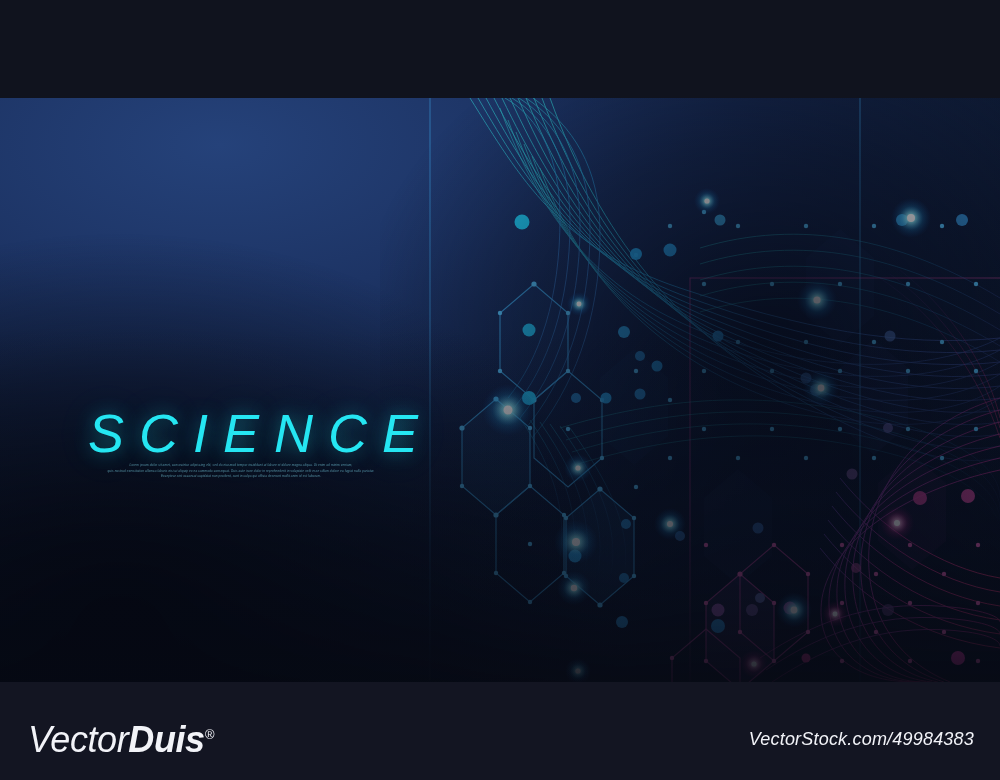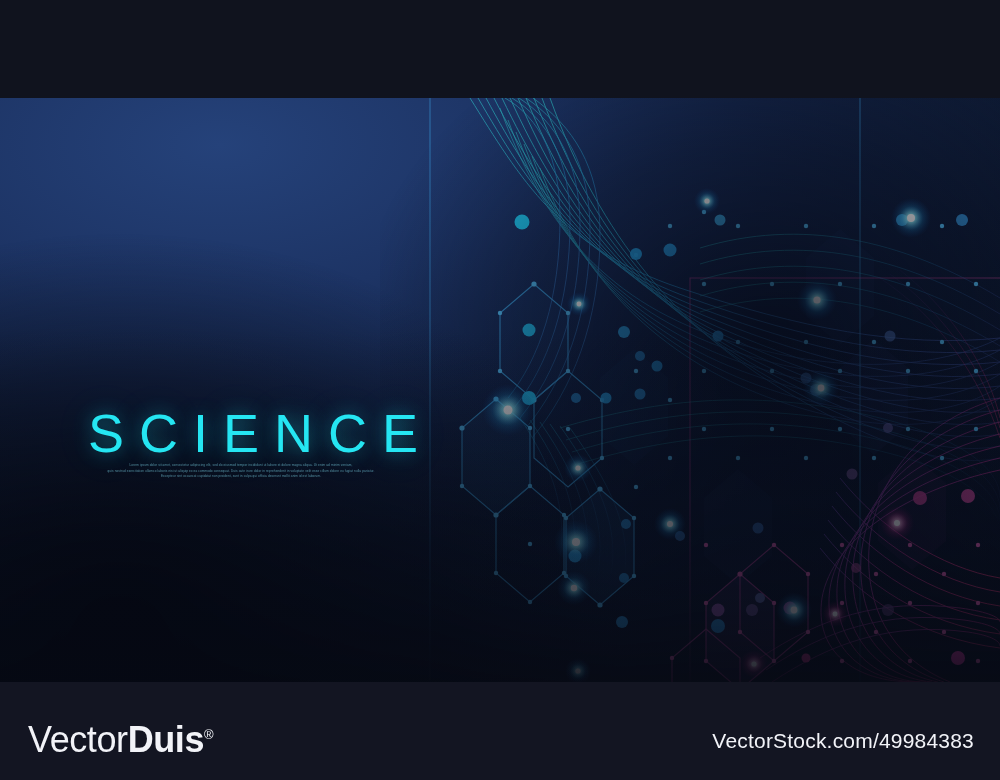--- a/index.html
+++ b/index.html
@@ -1,21 +1,21 @@
 <!DOCTYPE html>
 <html><head>
 <meta charset="utf-8">
 <style>
   * { margin:0; padding:0; box-sizing:border-box; }
   html,body{
     width:1000px; height:780px; overflow:hidden;
     background:#11141f;
     font-family:"Liberation Sans", sans-serif;
   }
-  .page{ position:relative; width:1000px; height:780px; background:#11141f; }
+  .page{ position:relative; width:1000px; height:780px; background:#11141f;font-style:italic; }
 
   
   .bar-top{
     position:absolute; left:0; top:0; width:1000px; height:98px;
     background:#10131e;
   }
   .bar-bottom{
     position:absolute; left:0; top:682px; width:1000px; height:98px;
     background:#131522;
   }
@@ -61,21 +61,21 @@
   .wm-logo{
     position:absolute; left:28px; top:722px;
     font-size:36px; line-height:1; color:#f2f3f8;
     letter-spacing:-.4px; white-space:nowrap;
   }
   .wm-logo .thin{ font-weight:300; }
   .wm-logo .bold{ font-weight:700; }
   .wm-logo .reg{ font-size:13px; vertical-align:super; font-weight:400; }
   .wm-url{
     position:absolute; right:26px; top:729px;
-    font-size:21px; color:#f2f3f8; letter-spacing:.2px; white-space:nowrap;
+    font-size:18px; color:#f2f3f8; letter-spacing:.2px; white-space:nowrap;
   }
 </style>
 </head>
 <body>
 
 <div class="page">
 
   <div class="bar-top"></div>
 
   <div class="art">

